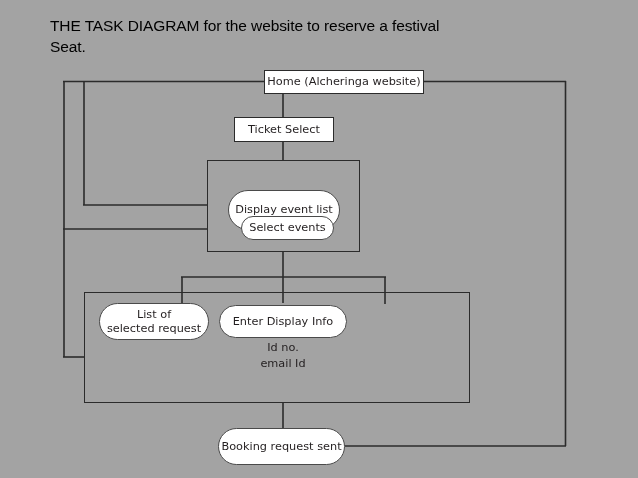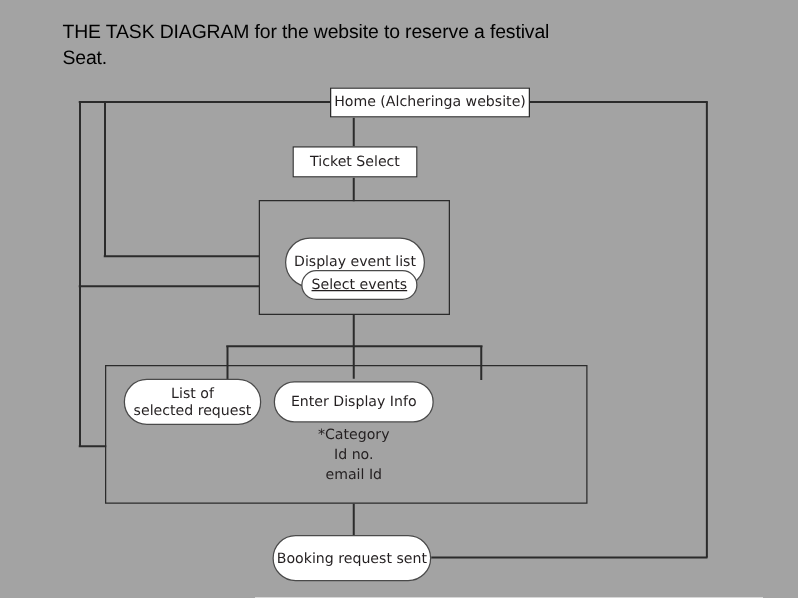--- a/index.html
+++ b/index.html
@@ -70,21 +70,21 @@
     background: transparent;
     box-sizing: border-box;
   }
 
   
   #node-home      { left: 264px; top: 70px;  width: 160px; height: 24px; }
   #node-ticket    { left: 234px; top: 117px; width: 100px; height: 25px; }
 
   #group-events   { left: 207px; top: 160px; width: 153px; height: 92px; }
   #node-display   { left: 228px; top: 170px; width: 112px; height: 40px; margin-top: 20px; }
-  #node-select    { left: 241px; top: 216px; width: 93px;  height: 24px; text-decoration: underline; }
+  #node-select    { left: 241px; top: 216px; width: 93px;  height: 24px; }
 
   #group-details  { left: 84px;  top: 292px; width: 386px; height: 111px; }
   #node-list      { left: 99px;  top: 303px; width: 110px; height: 37px; }
   #node-personal  { left: 219px; top: 305px; width: 128px; height: 33px; }
   #node-people    { left: 350px; top: 303px; width: 110px; height: 37px; }
 
   #detail-lines {
     position: absolute;
     left: 219px;
     top: 340px;
@@ -156,20 +156,19 @@
     <span>
       <span>List of</span><br>
       <span>selected request</span>
     </span>
   </div>
 
   <div class="node pill" id="node-personal">Enter Display Info</div>
 
 
   <div id="detail-lines">
-    <div>*Category</div>
     <div>Id no.</div>
     <div>email Id</div>
   </div>
 
   <div class="node pill" id="node-booking">Booking request sent</div>
 
 </div>
 
 </body></html>

